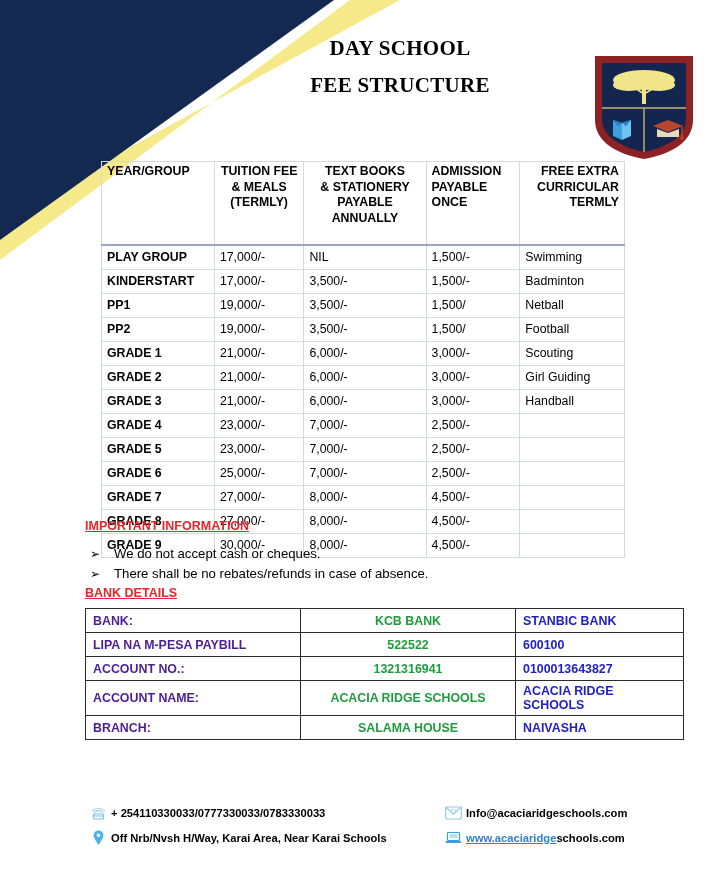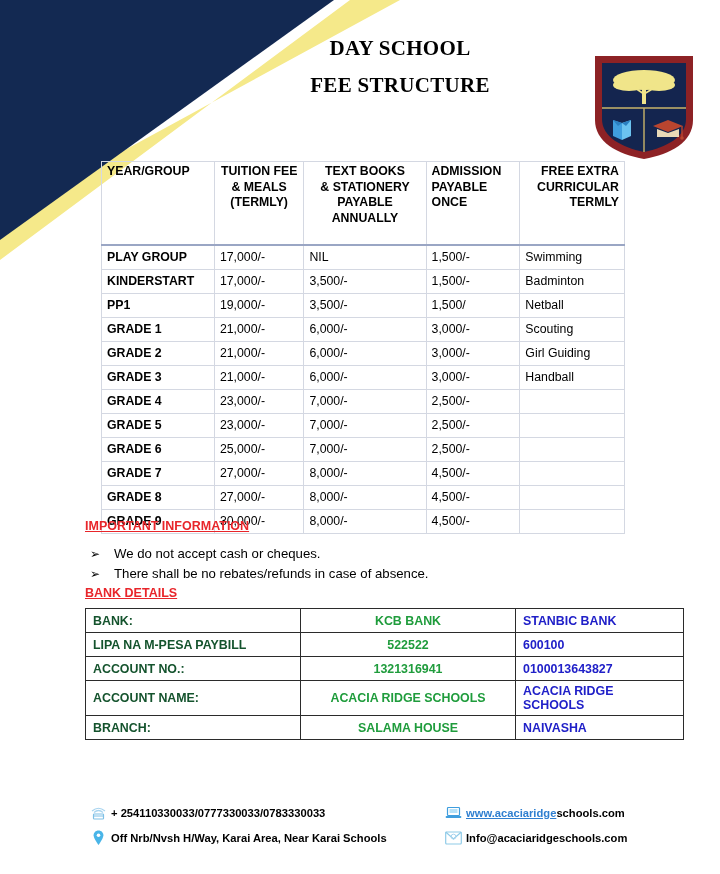--- a/index.html
+++ b/index.html
@@ -124,21 +124,21 @@
     border-collapse: collapse;
     font-size: 12.4px;
   }
   #bank-table td {
     border: 1px solid #2b2b2b;
     padding: 3px 7px;
     height: 17px;
     font-weight: bold;
     vertical-align: middle;
   }
-  #bank-table td.label { width: 200px; color: #14532d; }
+  #bank-table td.label { width: 200px; color: #4c1d95; }
   #bank-table td.kcb   { width: 200px; color: #1f9c3c; text-align: center; }
   #bank-table td.stanbic { color: #2020c8; }
 
   
   #footer {
     position: absolute;
     left: 85px;
     top: 800px;
     width: 610px;
     font-size: 11.2px;
@@ -252,20 +252,27 @@
         <td class="c-extra">Badminton</td>
       </tr>
       <tr>
         <td class="c-year">PP1</td>
         <td class="c-tuit">19,000/-</td>
         <td class="c-books">3,500/-</td>
         <td class="c-adm">1,500/</td>
         <td class="c-extra">Netball</td>
       </tr>
       <tr>
+        <td class="c-year">PP2</td>
+        <td class="c-tuit">19,000/-</td>
+        <td class="c-books">3,500/-</td>
+        <td class="c-adm">1,500/</td>
+        <td class="c-extra">Football</td>
+      </tr>
+      <tr>
         <td class="c-year">GRADE 1</td>
         <td class="c-tuit">21,000/-</td>
         <td class="c-books">6,000/-</td>
         <td class="c-adm">3,000/-</td>
         <td class="c-extra">Scouting</td>
       </tr>
       <tr>
         <td class="c-year">GRADE 2</td>
         <td class="c-tuit">21,000/-</td>
         <td class="c-books">6,000/-</td>
@@ -384,34 +391,34 @@
         </svg>
       </span>
       <span class="footer-txt">Off Nrb/Nvsh H/Way, Karai Area, Near Karai Schools</span>
     </div>
   </div>
 
   <div class="footer-col" id="footer-right">
     <div class="footer-row">
       <span class="footer-ico">
         <svg width="17" height="14" viewBox="0 0 17 14" xmlns="http://www.w3.org/2000/svg">
+          <rect x="0.7" y="1" width="15.6" height="12" rx="1" fill="#ffffff" stroke="#8fcbe8" stroke-width="1.2"></rect>
+          <path d="M0.7 1 L8.5 8 L16.3 1" fill="none" stroke="#8fcbe8" stroke-width="1.2"></path>
+          <circle cx="8.5" cy="5.6" r="2.4" fill="none" stroke="#a8d4ef" stroke-width="1"></circle>
+        </svg>
+      </span>
+      <span class="footer-txt">Info@acaciaridgeschools.com</span>
+    </div>
+    <div class="footer-row">
+      <span class="footer-ico">
+        <svg width="17" height="14" viewBox="0 0 17 14" xmlns="http://www.w3.org/2000/svg">
           <rect x="2.5" y="1.5" width="12" height="8" rx="0.8" fill="#ffffff" stroke="#3f9ede" stroke-width="1.2"></rect>
           <line x1="4.5" y1="4" x2="12.5" y2="4" stroke="#6cc3f0" stroke-width="1"></line>
           <line x1="4.5" y1="6" x2="12.5" y2="6" stroke="#6cc3f0" stroke-width="1"></line>
           <rect x="0.7" y="10" width="15.6" height="2" rx="0.8" fill="#3f9ede"></rect>
         </svg>
       </span>
       <span class="footer-txt">
         <span class="link-blue">www.acaciaridge</span><span>schools.com</span>
       </span>
     </div>
-    <div class="footer-row">
-      <span class="footer-ico">
-        <svg width="17" height="14" viewBox="0 0 17 14" xmlns="http://www.w3.org/2000/svg">
-          <rect x="0.7" y="1" width="15.6" height="12" rx="1" fill="#ffffff" stroke="#8fcbe8" stroke-width="1.2"></rect>
-          <path d="M0.7 1 L8.5 8 L16.3 1" fill="none" stroke="#8fcbe8" stroke-width="1.2"></path>
-          <circle cx="8.5" cy="5.6" r="2.4" fill="none" stroke="#a8d4ef" stroke-width="1"></circle>
-        </svg>
-      </span>
-      <span class="footer-txt">Info@acaciaridgeschools.com</span>
-    </div>
   </div>
 </div>
 
 </body></html>

